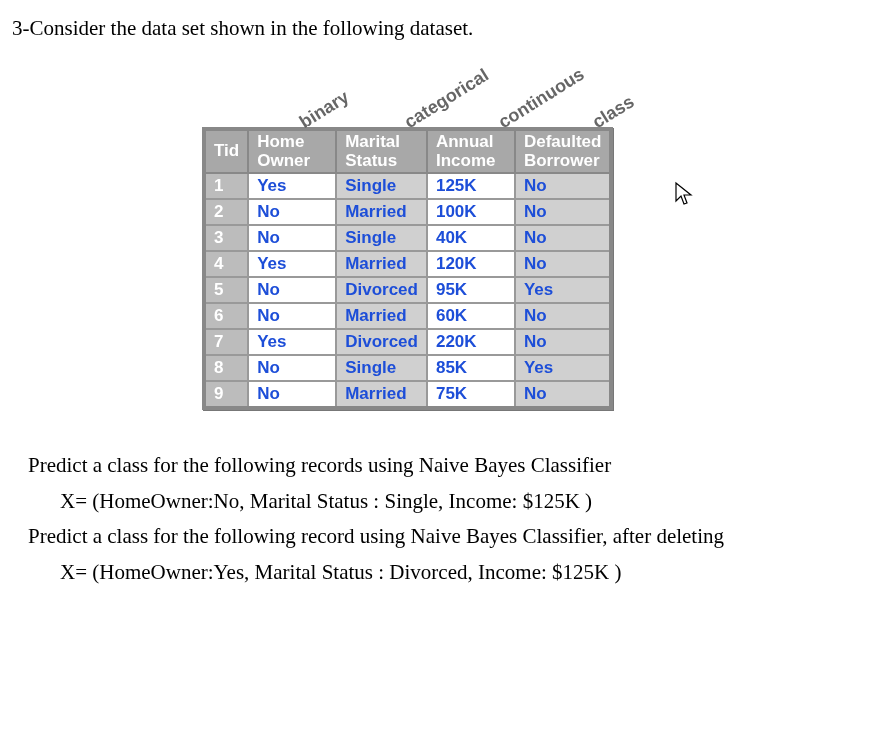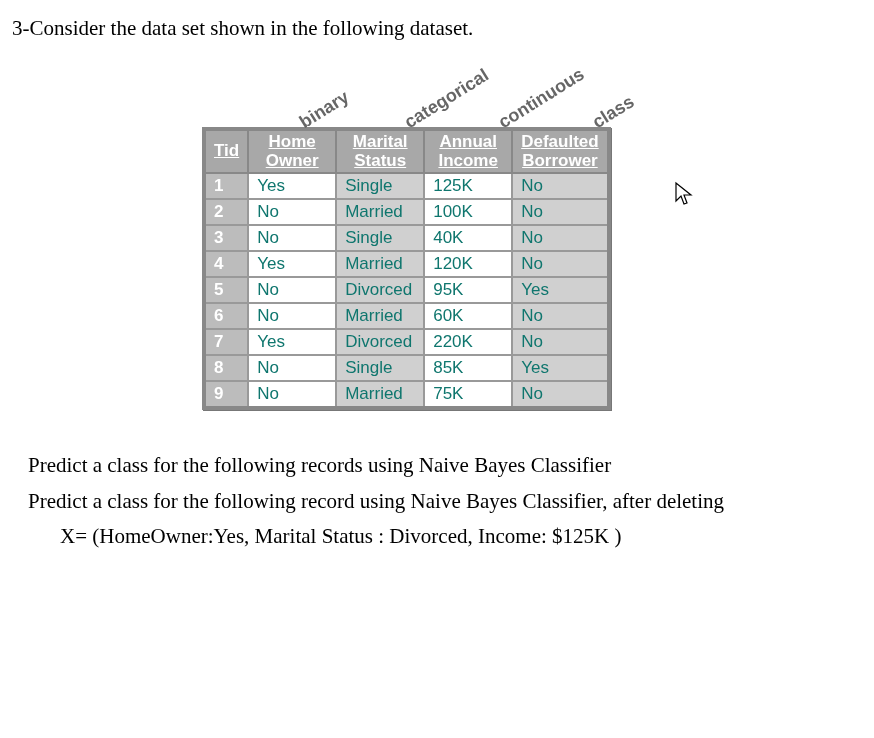--- a/index.html
+++ b/index.html
@@ -51,30 +51,29 @@
     table.dataset th {
       background: #a8a8a8;
       color: #fff;
       font-weight: bold;
       padding: 2px 8px;
       border: 2px solid #888;
       text-align: left;
       line-height: 1.1;
     }
     table.dataset th.col-header {
-      text-align: center;
+      text-align: left;
       white-space: nowrap;
-      text-decoration: underline;
     }
     table.dataset td {
       border: 2px solid #999;
       padding: 2px 8px;
       background: #fff;
-      color: #0f766e;
-      font-weight: 400;
+      color: #1d4ed8;
+      font-weight: 700;
     }
     table.dataset td.tid-cell {
       background: #bcbcbc;
       color: #fff;
       font-weight: bold;
       min-width: 22px;
     }
     table.dataset td.shade {
       background: #d0d0d0;
     }
@@ -225,19 +224,20 @@
       <path d="M2 2 L2 20 L7 15 L10 23 L13 22 L10 14 L17 14 Z" fill="#fff" stroke="#000" stroke-width="1.2"></path>
     </svg>
   </span>
 </div>
 
 <div class="questions">
   <div class="bullet-line">
     <span class="bullet-dot"></span>
     <span class="q-text">Predict a class for the following records using Naive Bayes Classifier</span>
   </div>
+  <div class="indent">X= (HomeOwner:No, Marital Status : Single, Income: $125K )</div>
 
   <div class="bullet-line">
     <span class="bullet-dot"></span>
     <span class="q-text">Predict a class for the following  record using Naive Bayes Classifier, after deleting</span>
   </div>
   <div class="indent">X= (HomeOwner:Yes, Marital Status : Divorced, Income: $125K )</div>
 </div>
 
 </body></html>

